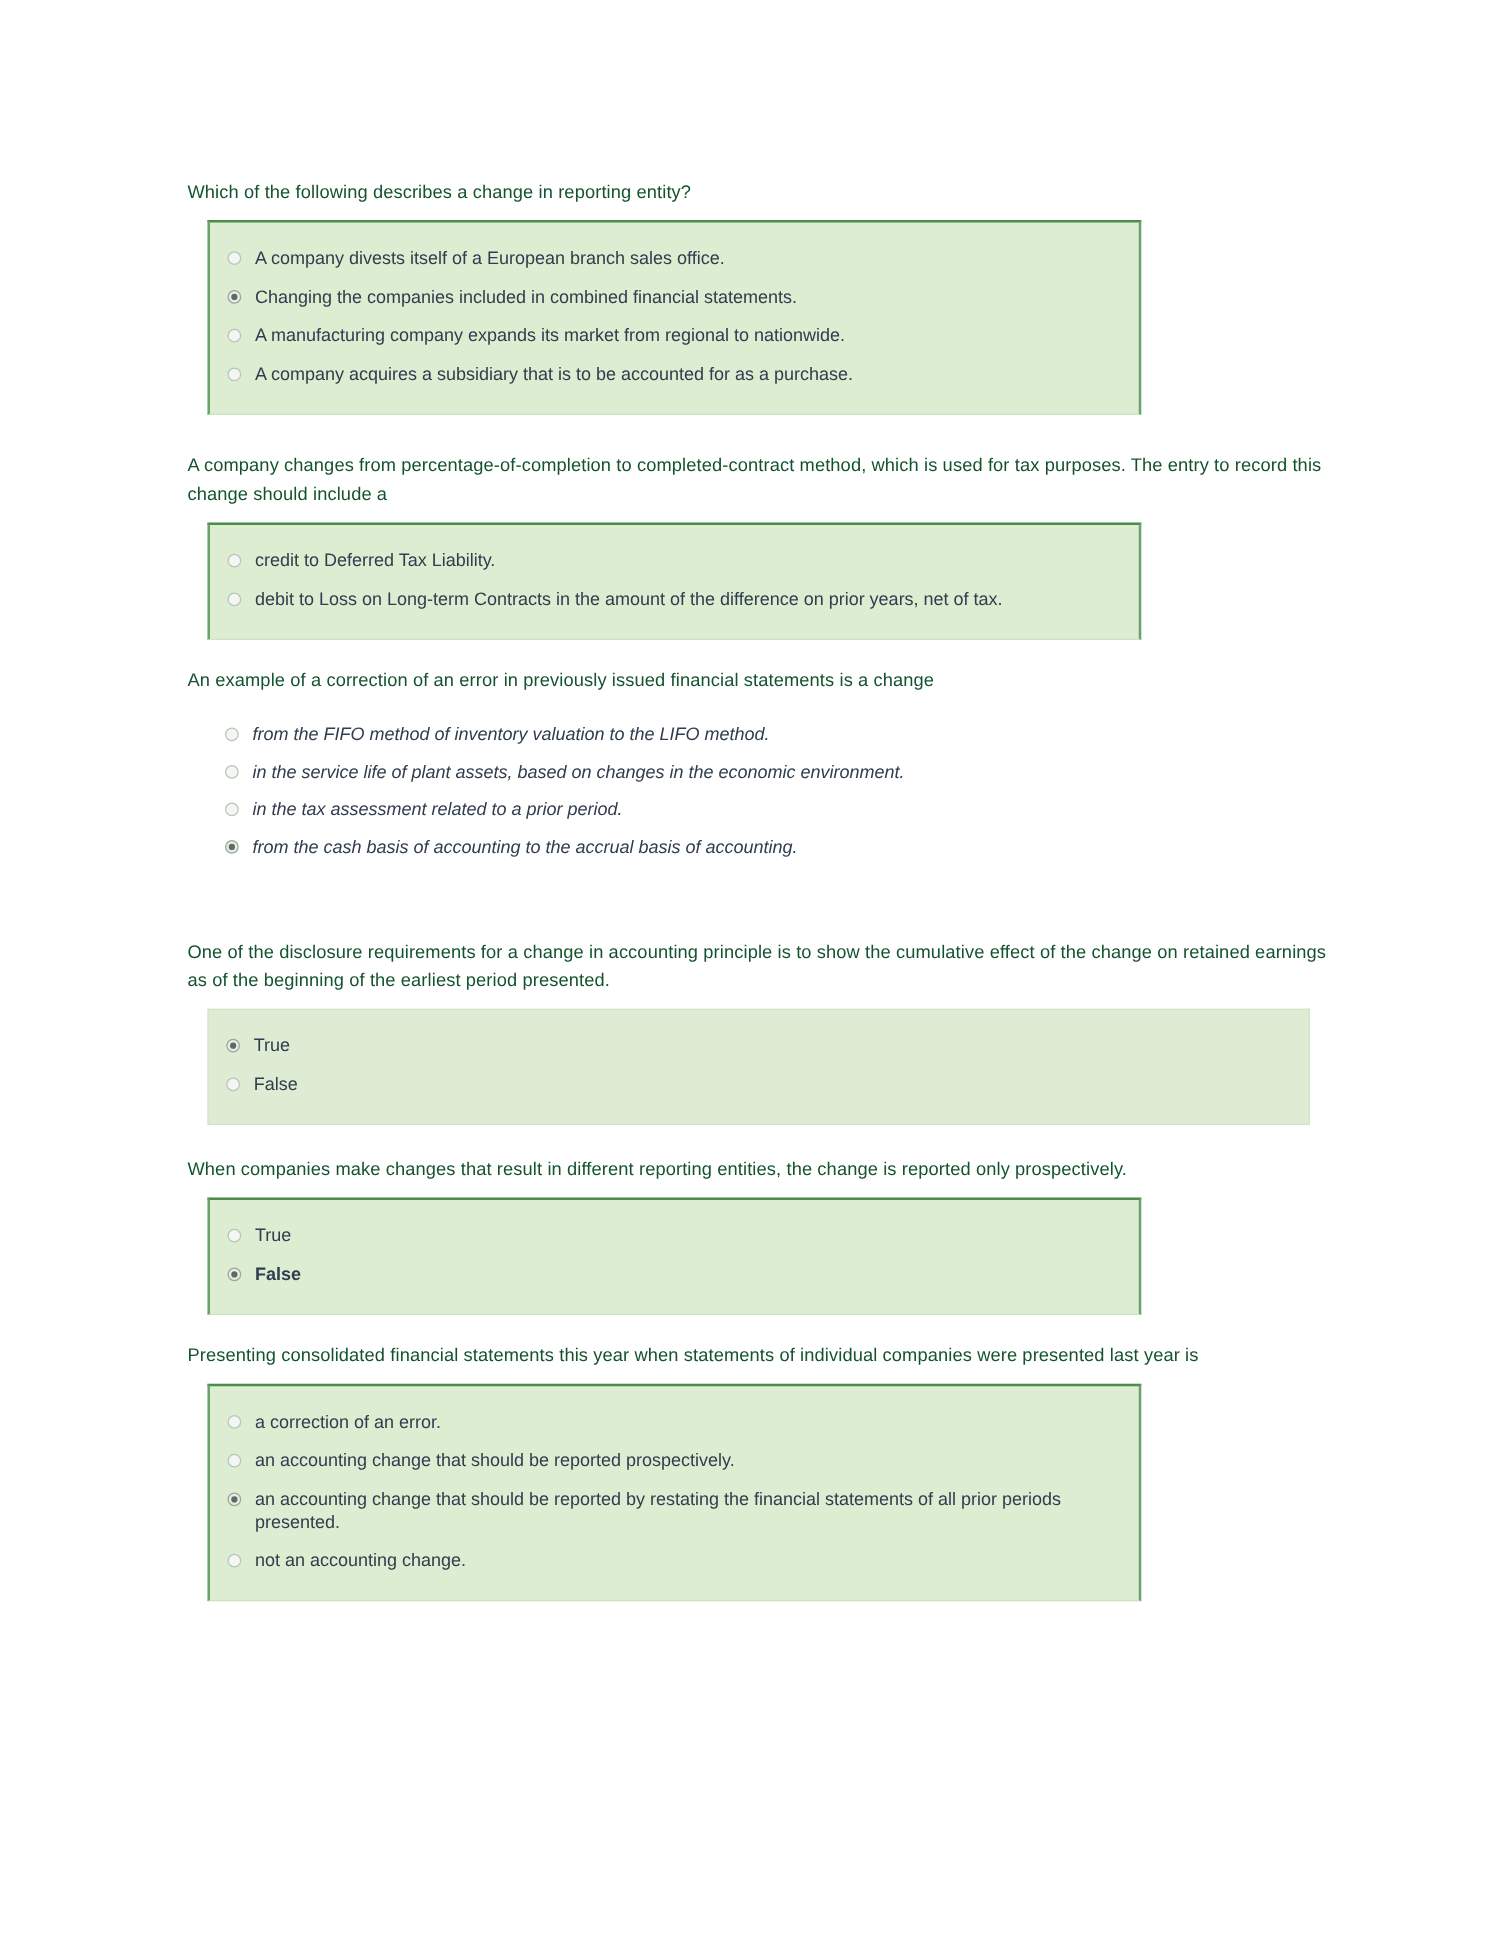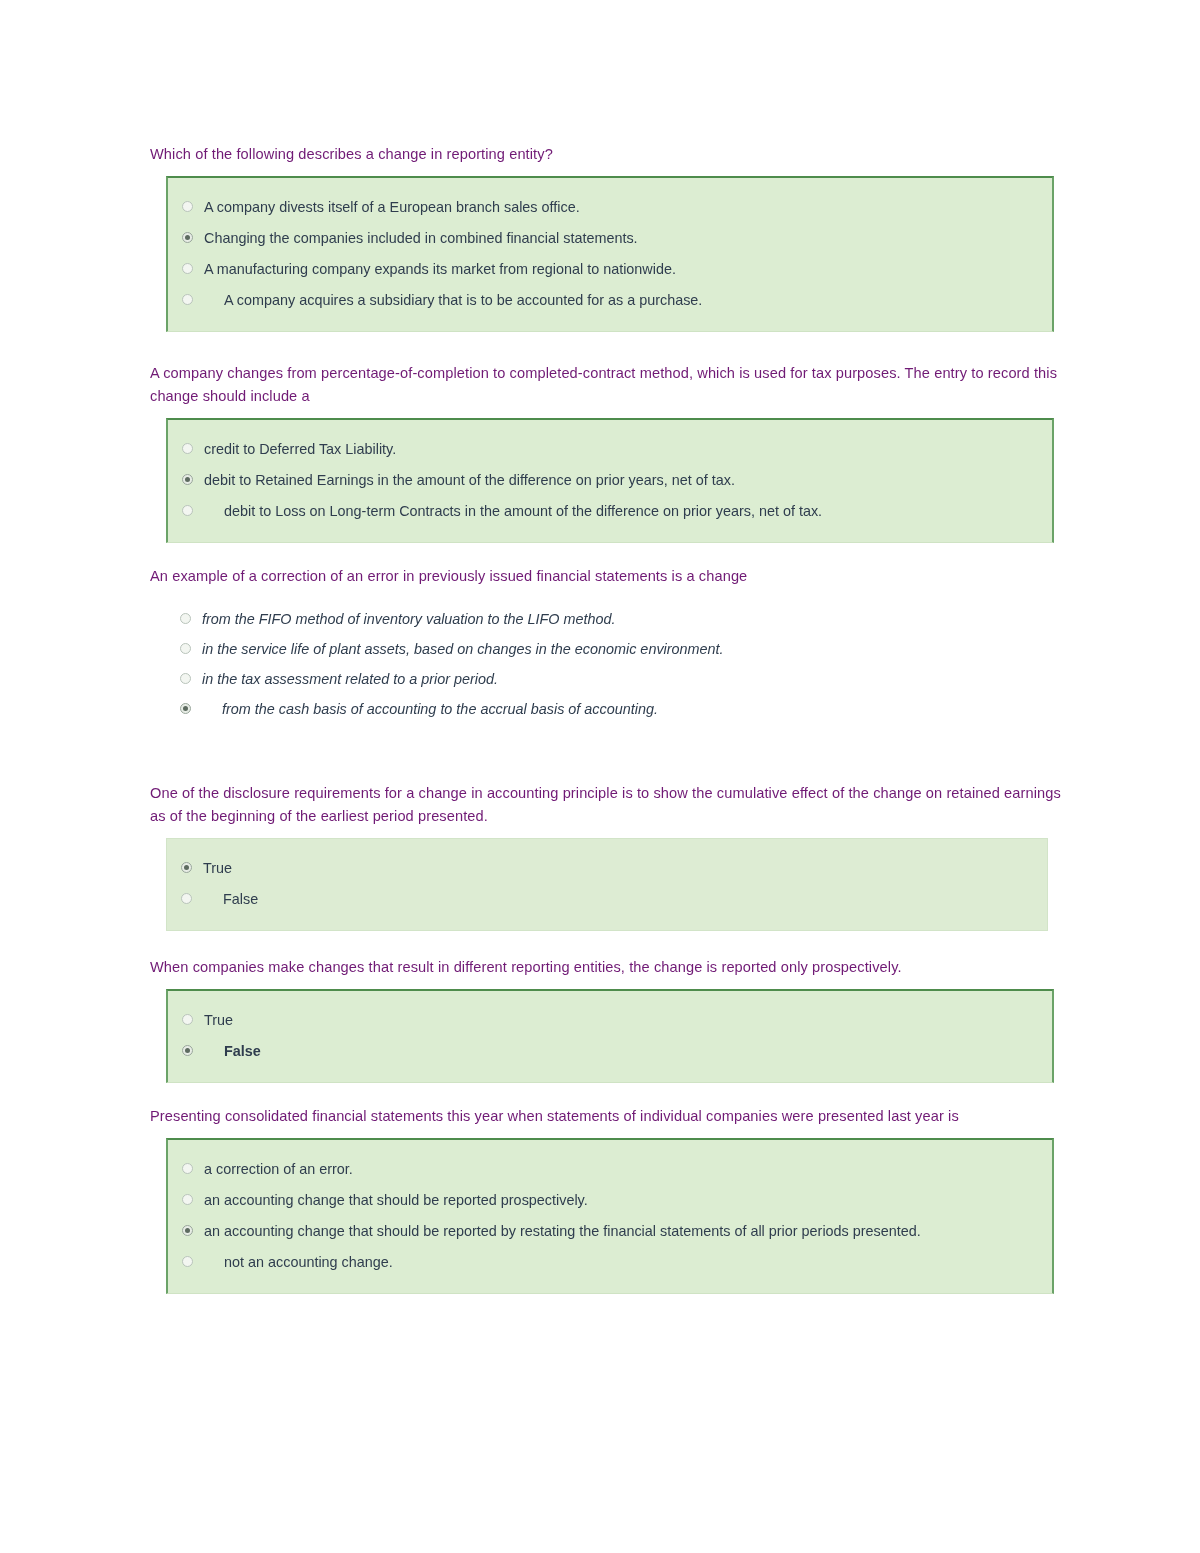--- a/index.html
+++ b/index.html
@@ -28,21 +28,21 @@
 
   .quiz {
     margin: 0;
     padding: 0;
   }
 
   
   .q-stem {
     font-size: 14.6px;
     line-height: 23px;
-    color: #701a75;
+    color: #14532d;
     margin: 0 0 10px 0;
     padding: 0 130px 0 150px;
     letter-spacing: 0.1px;
   }
 
   
   .answers {
     position: relative;
     margin: 0 0 0 166px;
     padding: 20px 0 22px 0;
@@ -60,35 +60,35 @@
     border: 1px solid #d2e4c8;
   }
   .answers.plain {
     background: transparent;
     border: none;
     margin-left: 172px;
     padding-top: 12px;
     font-style: italic;
   }
 
-  .answers.w-main   { width: 888px; }
+  .answers.w-main   { width: 747px; }
   .answers.w-narrow { width: 882px; }
   .answers.w-plain  { width: 800px; }
 
   
   .option {
     display: flex;
     align-items: flex-start;
     padding: 0 0 0 14px;
     margin: 0 0 13px 0;
     font-size: 14.4px;
     line-height: 18px;
     color: #2f3d4e;
   }
-  .option:last-child { margin-bottom: 0; gap: 20px; }
+  .option:last-child { margin-bottom: 0; }
 
   .answers.plain .option { margin-bottom: 12px; padding-left: 8px; }
 
   .radio {
     flex: 0 0 auto;
     width: 11px;
     height: 11px;
     border-radius: 50%;
     border: 1px solid #b9c4bb;
     background: #f3f6f1;
@@ -151,24 +151,20 @@
       </div>
       <div class="gap-1"></div>
       <div class="block">
         <p class="q-stem">A company changes from percentage-of-completion to completed-contract method, which is used for tax purposes. The entry to record this change should include a</p>
         <div class="answers shaded w-main">
           <div class="option">
             <span class="radio"></span>
             <span class="opt-text">credit to Deferred Tax Liability.</span>
           </div>
           <div class="option">
-            <span class="radio checked"></span>
-            <span class="opt-text">debit to Retained Earnings in the amount of the difference on prior years, net of tax.</span>
-          </div>
-          <div class="option">
             <span class="radio"></span>
             <span class="opt-text">debit to Loss on Long-term Contracts in the amount of the difference on prior years, net of tax.</span>
           </div>
         </div>
       </div>
       <div class="gap-2"></div>
       <div class="block">
         <p class="q-stem">An example of a correction of an error in previously issued financial statements is a change</p>
         <div class="answers plain w-plain">
           <div class="option">

